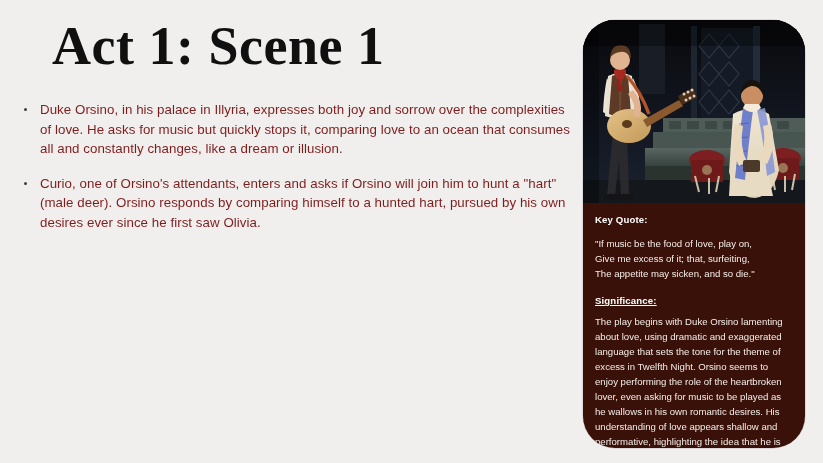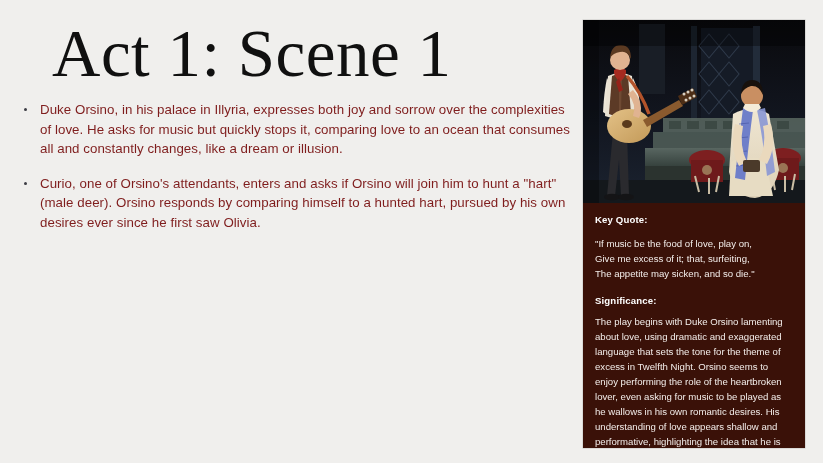--- a/index.html
+++ b/index.html
@@ -20,24 +20,24 @@
     inset: 0;
     background: #f0efed;
   }
 
   
   .slide-title {
     position: absolute;
     left: 52px;
     top: 18px;
     font-family: "Liberation Serif", "DejaVu Serif", serif;
-    font-size: 67px;
+    font-size: 54px;
     line-height: 1.05;
     color: #101010;
-    font-weight: 400;
+    font-weight: 700;
     letter-spacing: 0.5px;
     white-space: nowrap;
   }
 
   
   .body-list {
     position: absolute;
     left: 16px;
     top: 100px;
     width: 556px;
@@ -69,20 +69,21 @@
   
   .side-panel {
     position: absolute;
     left: 583px;
     top: 20px;
     width: 222px;
     height: 428px;
     background: #3a1108;
     overflow: hidden;
     box-shadow: 0 0 0 0.5px rgba(0,0,0,0.18);
+    border-radius: 32px;
   }
 
   
   .stage-photo {
     position: relative;
     width: 222px;
     height: 183px;
     overflow: hidden;
     background: #07070a;
   }
@@ -103,20 +104,21 @@
   .panel-quote {
     font-size: 9.6px;
     line-height: 1.57;
     margin: 0 0 14px 0;
     color: #f3edea;
     white-space: pre-line;
   }
   .panel-heading.second {
     margin-top: 0;
     margin-bottom: 9px;
+    text-decoration: underline;
   }
   .panel-significance {
     font-size: 9.6px;
     line-height: 1.56;
     margin: 0;
     color: #f3edea;
   }
   .panel-significance .ital { }
 </style>
 </head>

